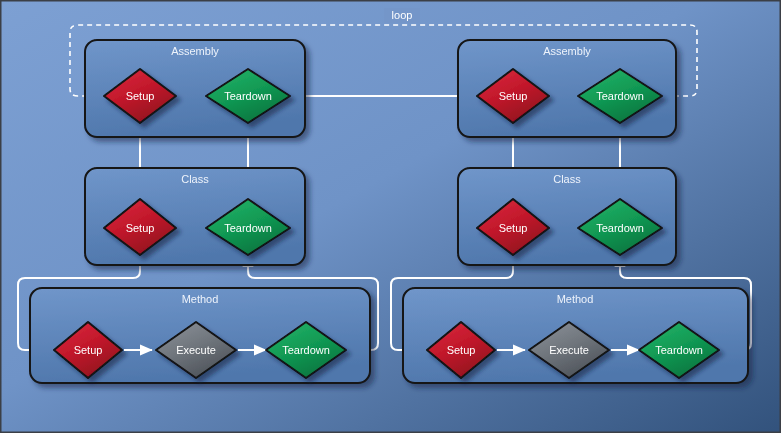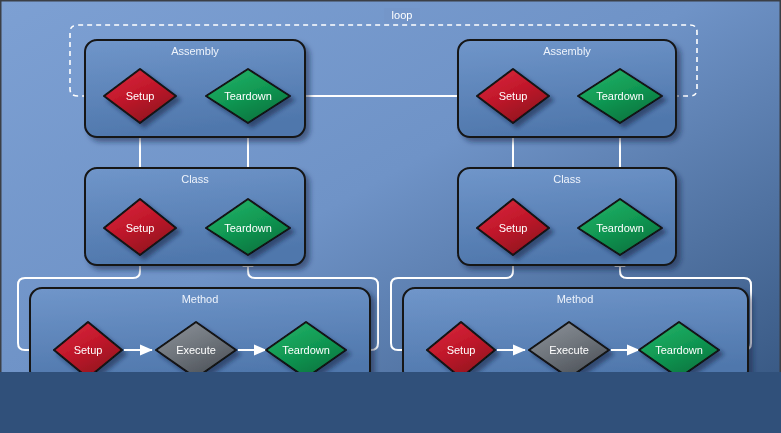--- a/index.html
+++ b/index.html
@@ -1,17 +1,17 @@
 <!DOCTYPE html>
 <html><head>
 <meta charset="utf-8">
 <style>
   html,body{margin:0;padding:0;background:#30507a;}
   body{font-family:"Liberation Sans",sans-serif;}
-  #stage{position:relative;width:781px;height:372px;overflow:hidden;}
+  #stage{position:relative;width:781px;height:433px;overflow:hidden;}
   #stage svg{display:block;}
   .nodelabel{font-family:"Liberation Sans",sans-serif;font-size:11px;fill:#ffffff;
              text-anchor:middle;dominant-baseline:middle;paint-order:stroke;}
   .boxtitle{font-family:"Liberation Sans",sans-serif;font-size:11px;fill:#eef3fb;
             text-anchor:middle;dominant-baseline:middle;}
   .looptitle{font-family:"Liberation Sans",sans-serif;font-size:11px;fill:#ffffff;
              text-anchor:middle;dominant-baseline:middle;}
 </style>
 </head>
 <body>

